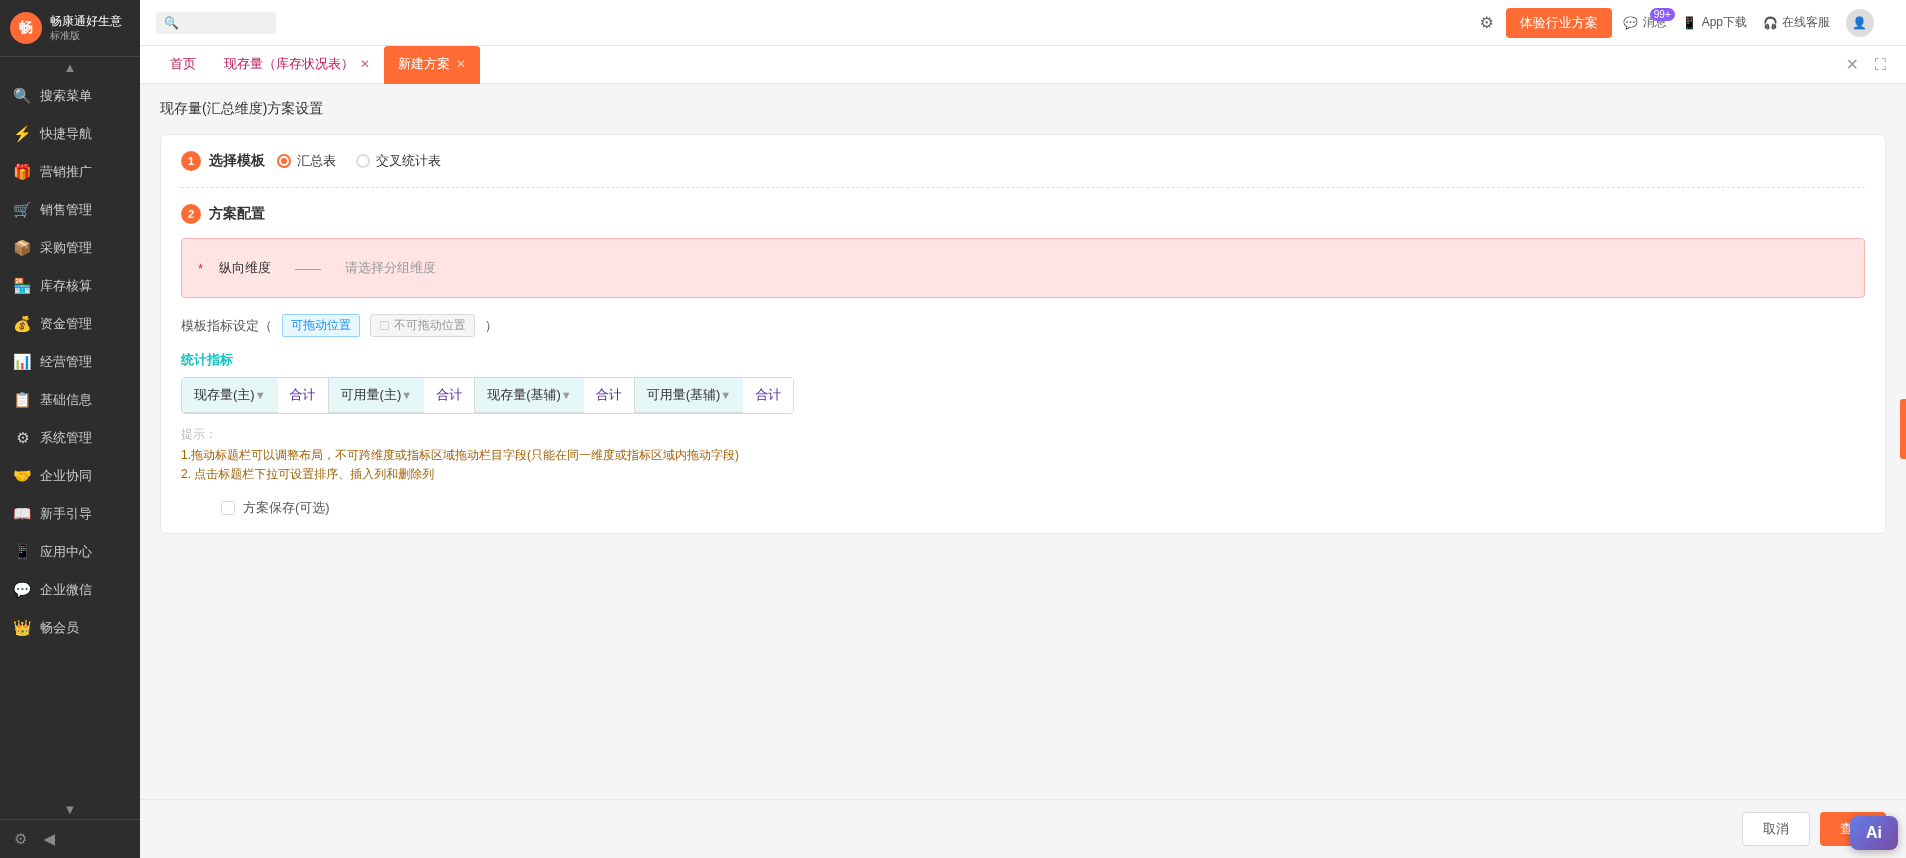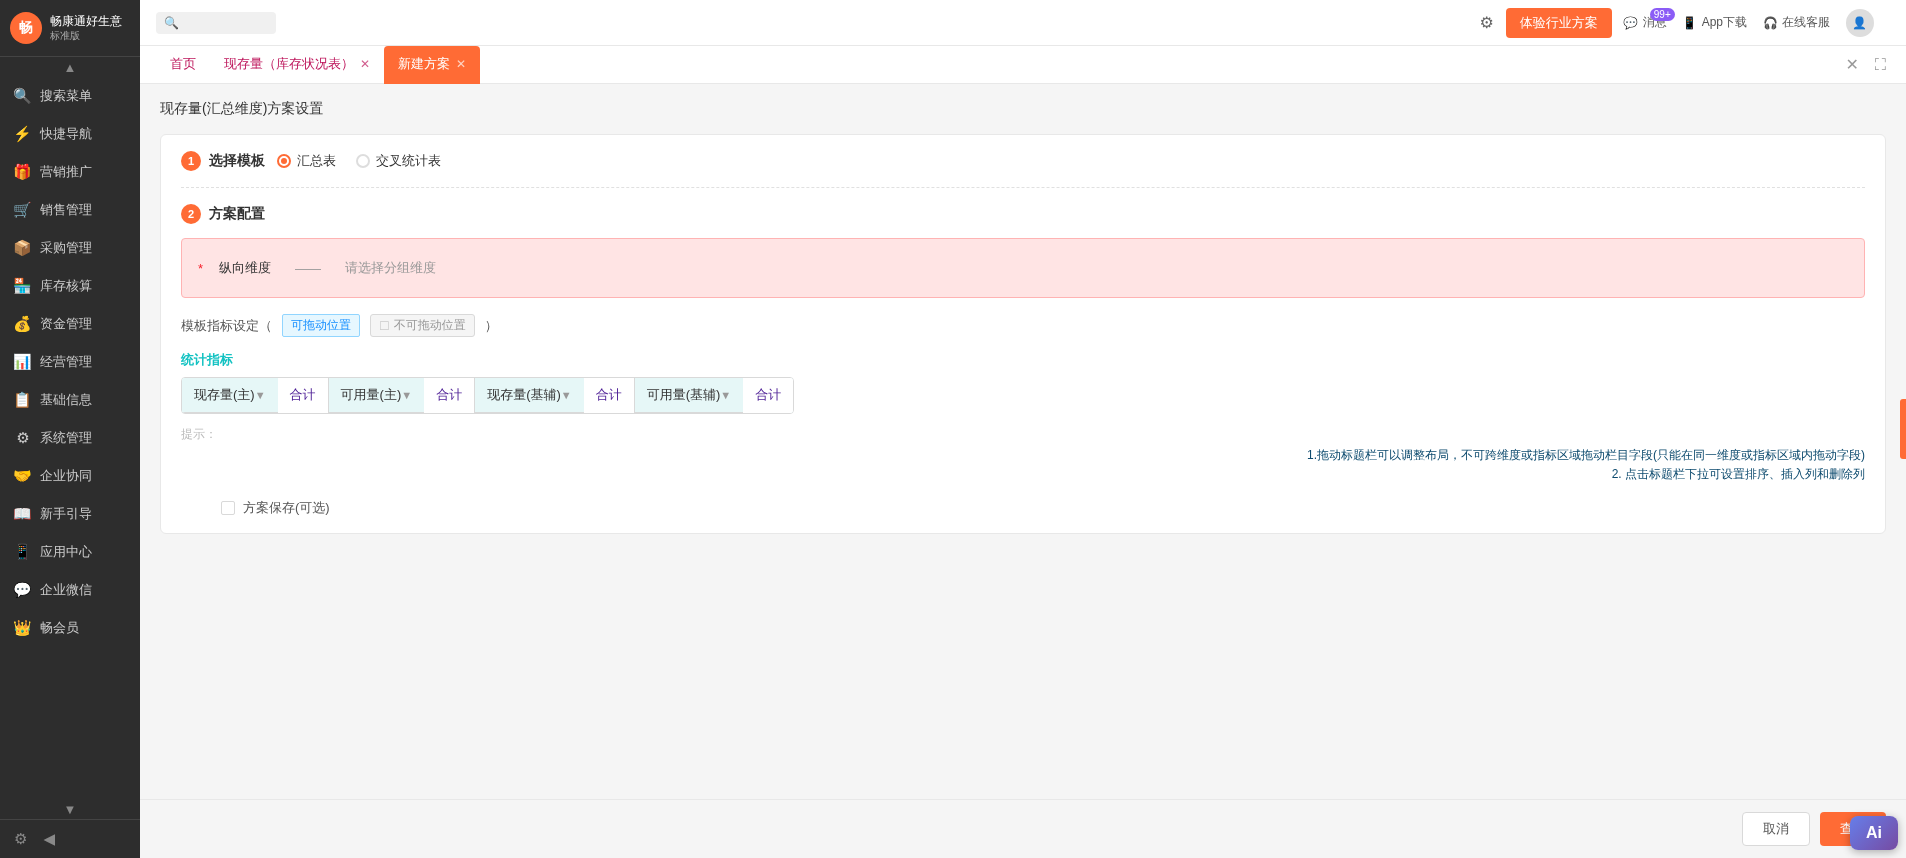--- a/index.html
+++ b/index.html
@@ -420,21 +420,21 @@
     .col-chevron {
       color: #999;
       font-size: 11px;
     }
 
     
     .tips-section {
       margin-top: 9px;
     }
     .tips-title { font-size: 12px; color: #bbb; margin-bottom: 4px; }
-    .tips-item { font-size: 12px; color: #0c4a6e; margin-bottom: 2px; text-align: right; }
+    .tips-item { font-size: 12px; color: #a16207; margin-bottom: 2px; }
 
     
     .save-row {
       display: flex;
       align-items: center;
       gap: 8px;
       margin-top: 16px;
       padding-left: 40px;
     }
     .save-checkbox {

